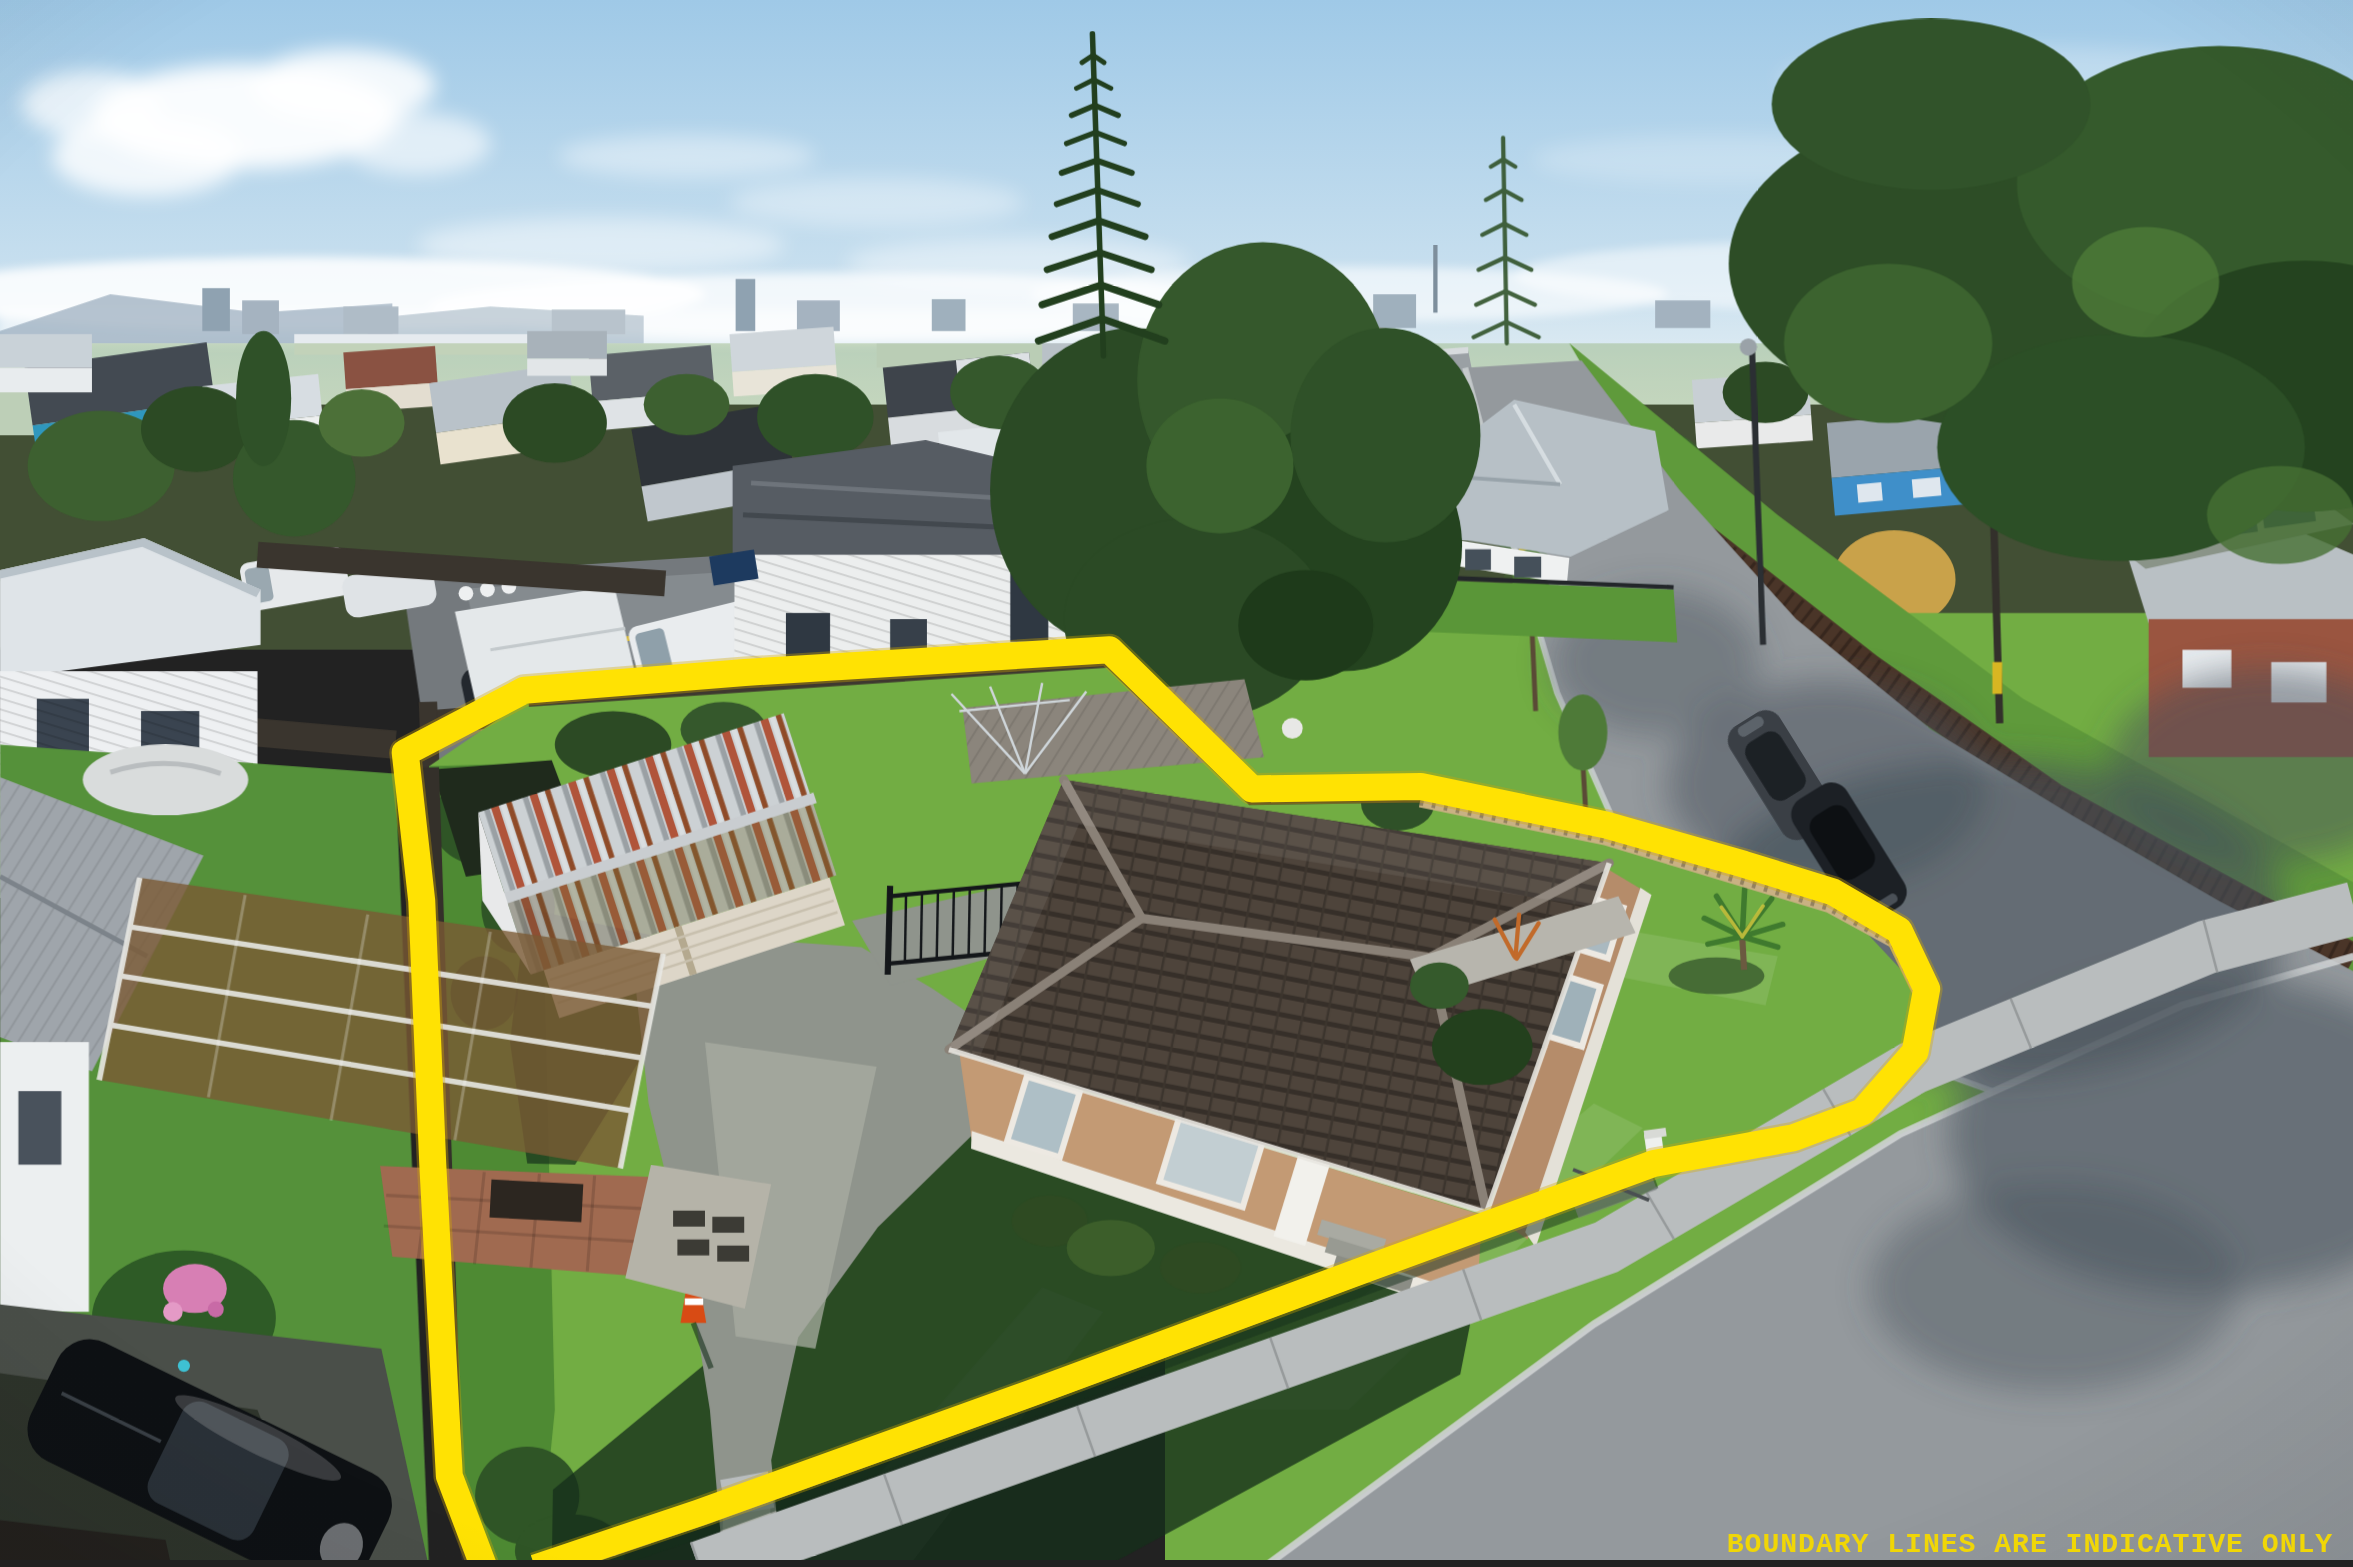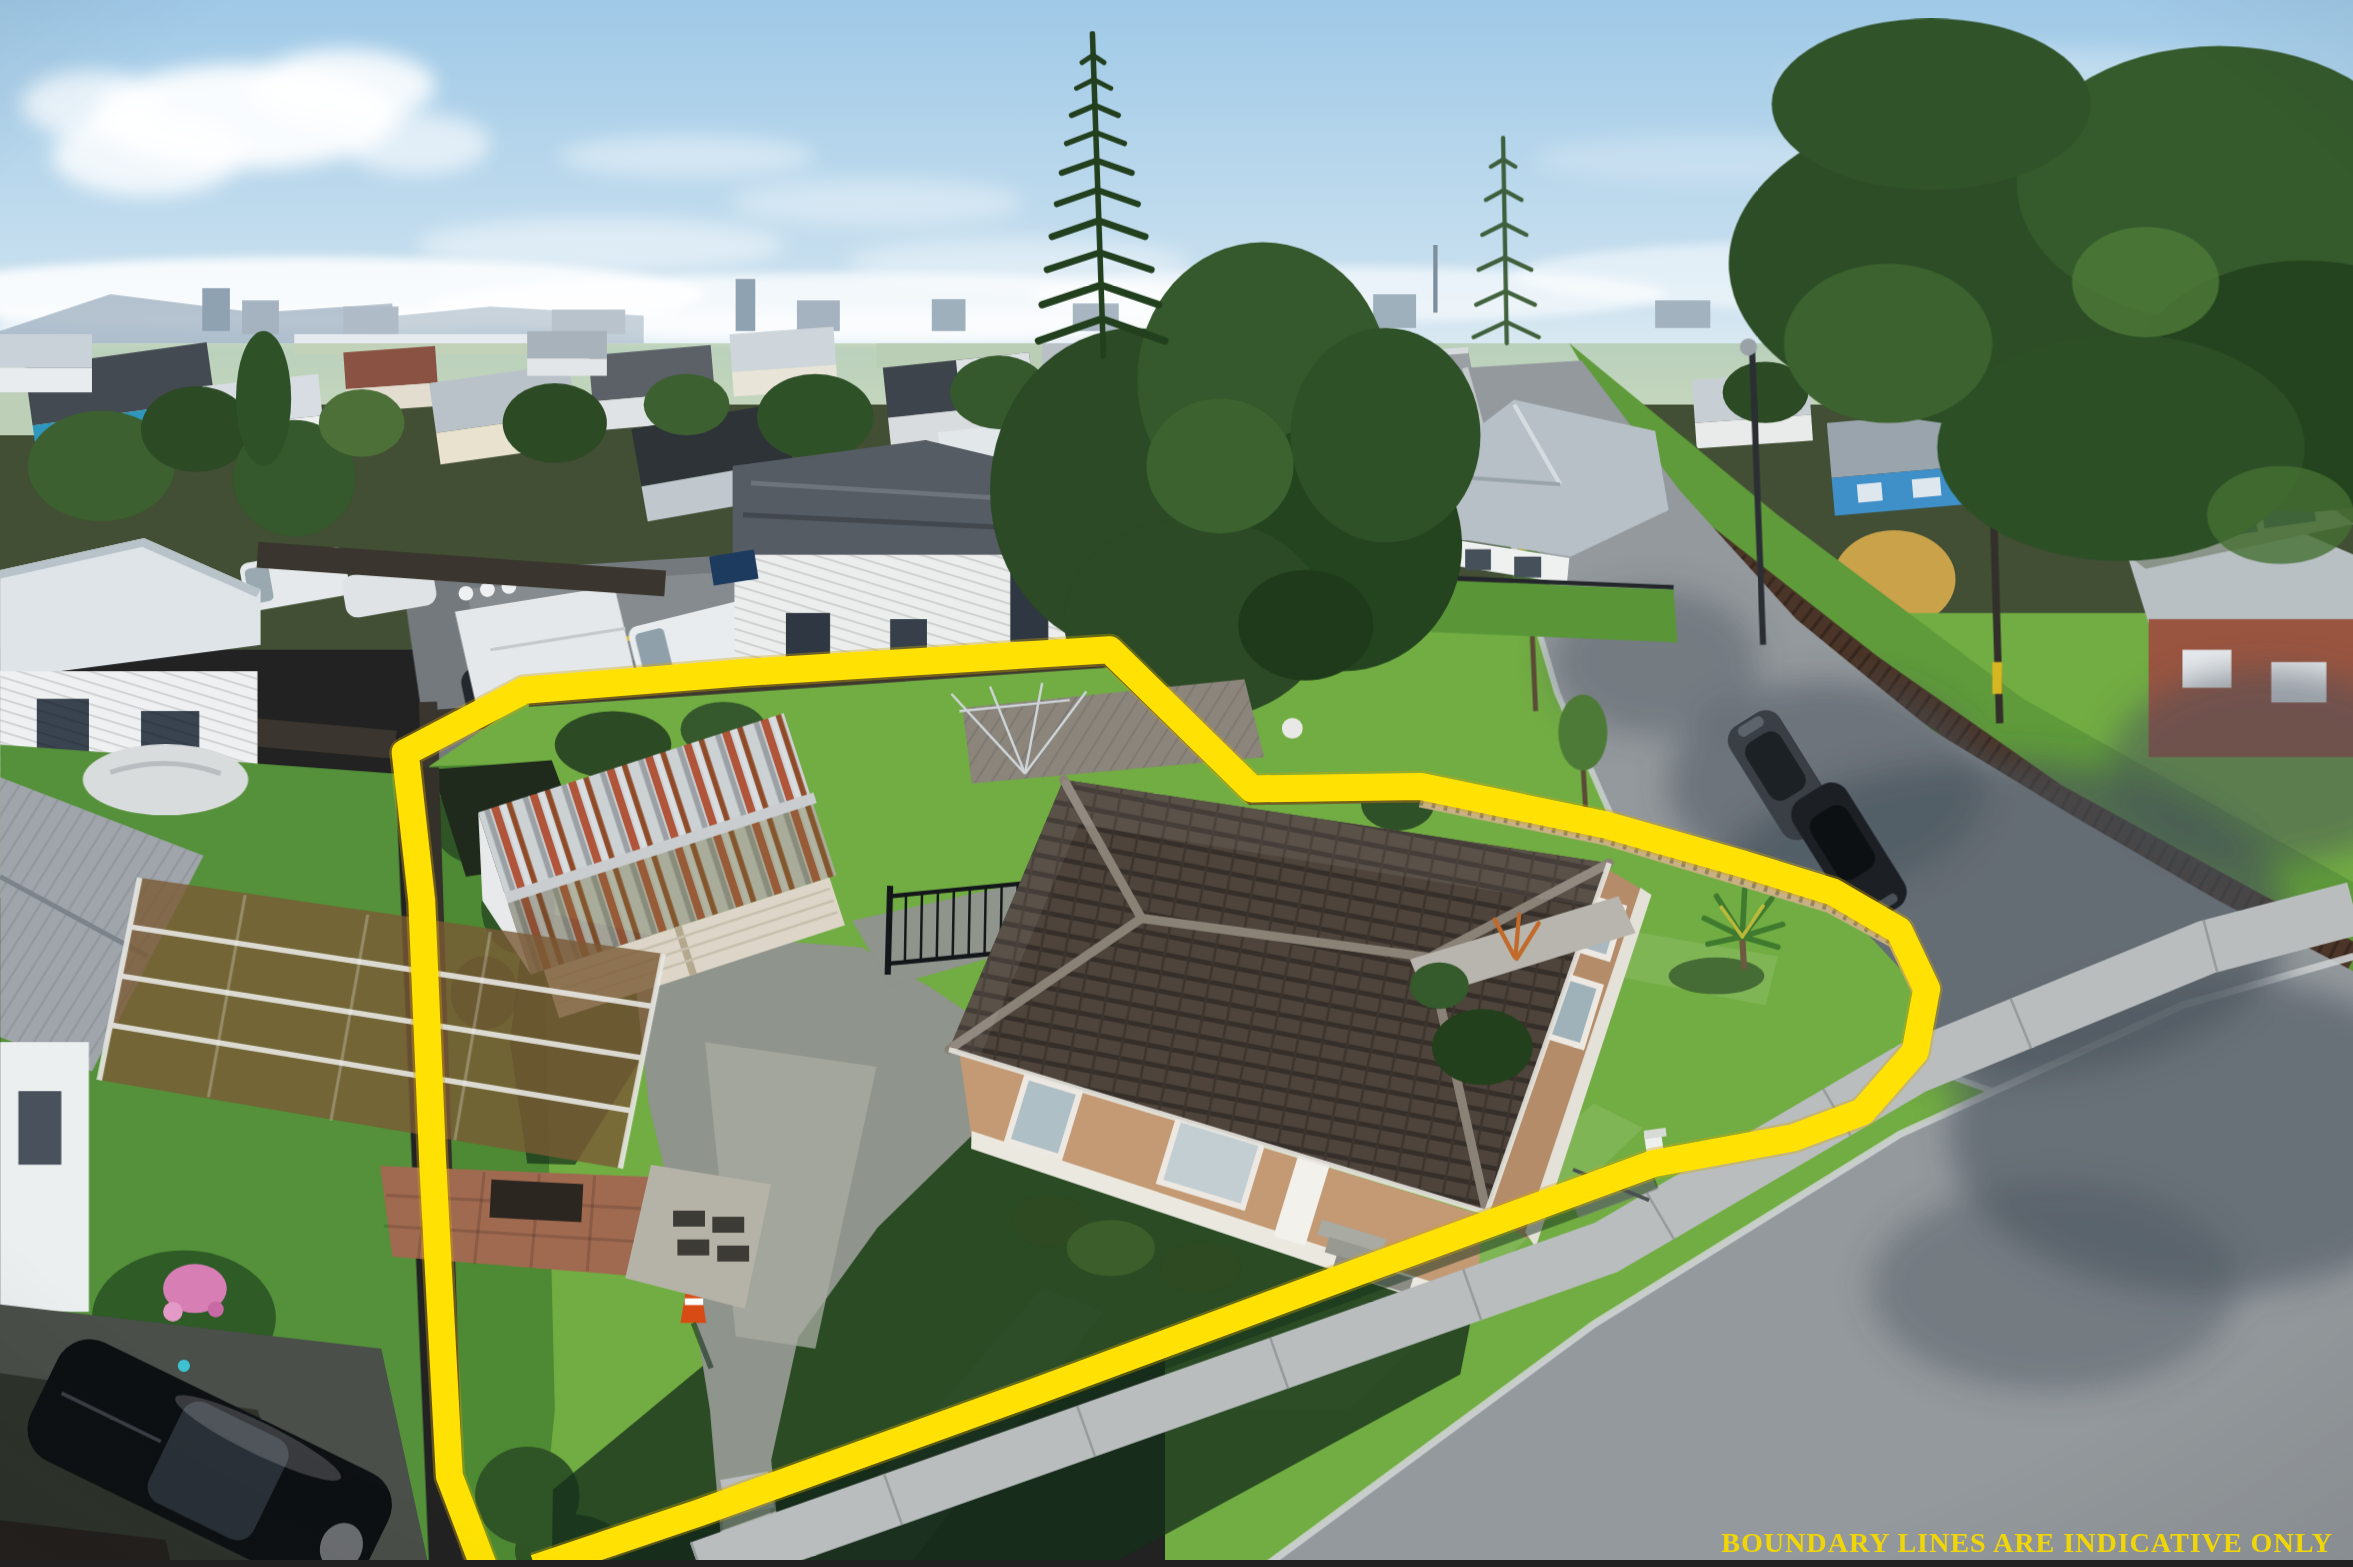--- a/index.html
+++ b/index.html
@@ -1,16 +1,16 @@
 <!DOCTYPE html>
 <html style="font-size:9.8px"><head>
 <meta charset="utf-8">
 <style>
   html,body{margin:0;padding:0;background:#222;}
-  .stage{position:relative;width:2354px;height:1560px;overflow:hidden;font-family:Liberation Serif, serif;}
+  .stage{position:relative;width:2354px;height:1560px;overflow:hidden;font-family:Liberation Mono, monospace;}
   .stage svg{position:absolute;inset:0;display:block;}
   .disclaimer{font-weight:bold;font-size:46px;letter-spacing:1.5px;}
 </style>
 </head>
 <body>
 
 <div class="stage">
 <svg viewBox="0 0 3840 2558" width="2354" height="1568" preserveAspectRatio="none">
 <defs>
   <linearGradient id="g-sky" x1="0" y1="0" x2="0" y2="1">

